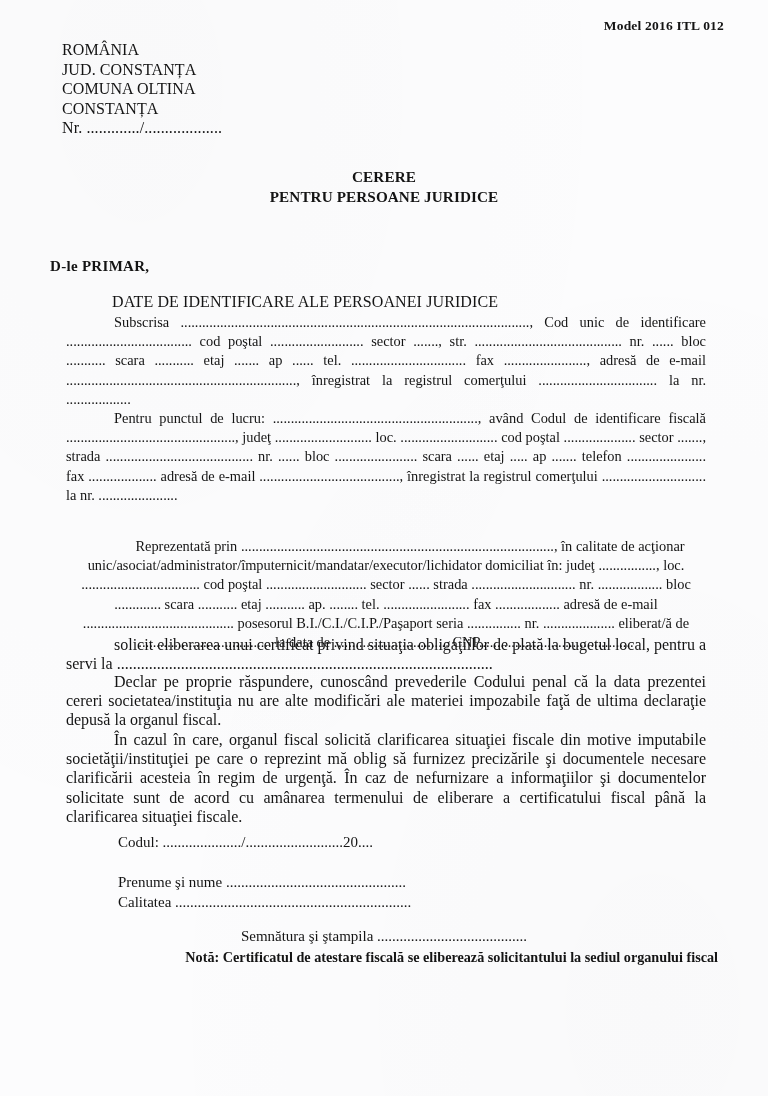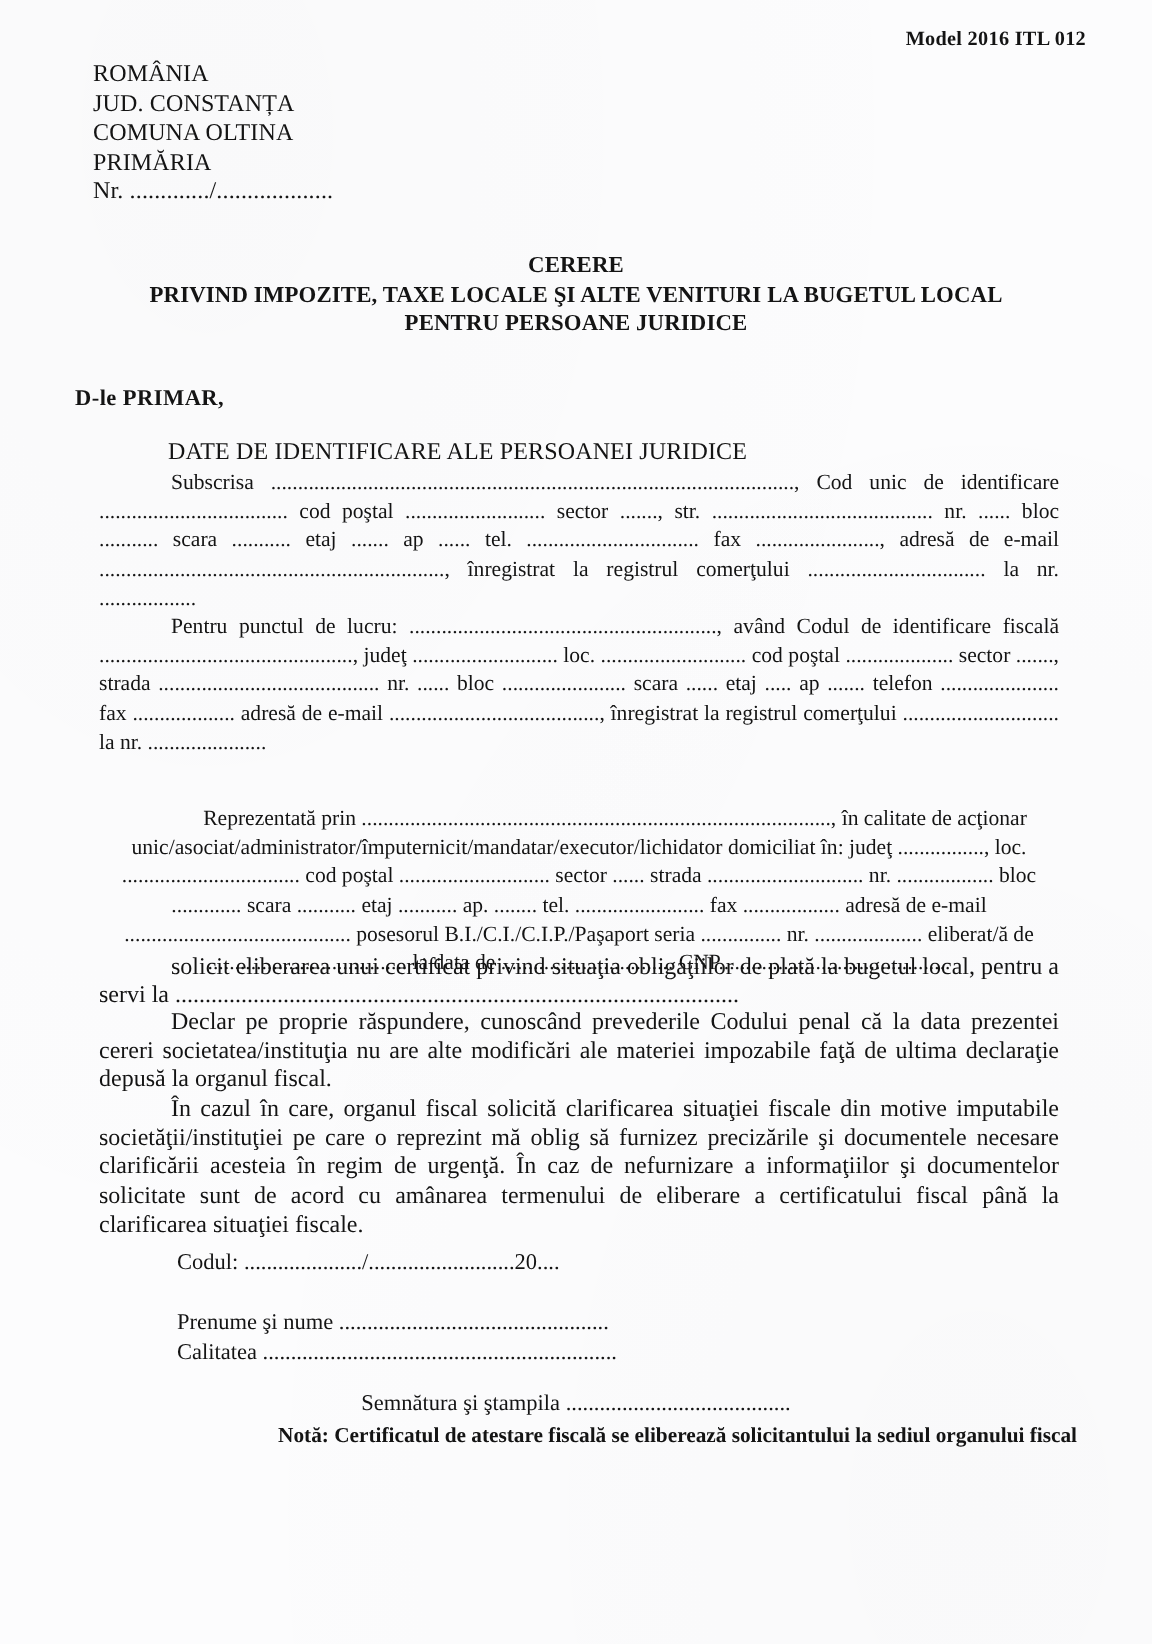--- a/index.html
+++ b/index.html
@@ -143,27 +143,26 @@
 <body>
 
 <div class="page">
 
   <div class="model-code">Model 2016 ITL 012</div>
 
   <div class="org-block">
     <div>ROMÂNIA</div>
     <div>JUD. CONSTANȚA</div>
     <div>COMUNA OLTINA</div>
-    <div>PRIMĂRIA</div>
+    <div>CONSTANȚA</div>
     <div>Nr. ............./...................</div>
   </div>
 
   <div class="title-block">
     <div>CERERE</div>
-    <div>PRIVIND IMPOZITE, TAXE LOCALE ŞI ALTE VENITURI LA BUGETUL LOCAL</div>
     <div>PENTRU PERSOANE JURIDICE</div>
   </div>
 
   <div class="salutation">D-le   PRIMAR,</div>
 
   <div class="section-heading">DATE DE IDENTIFICARE ALE PERSOANEI JURIDICE</div>
 
   <div class="body-block">
     <p>Subscrisa ................................................................................................., Cod unic de identificare ................................... cod poştal .......................... sector ......., str. ......................................... nr. ...... bloc ........... scara ........... etaj ....... ap ...... tel. ................................ fax ......................., adresă de e-mail ................................................................, înregistrat la registrul comerţului ................................. la nr. ..................</p>
     <p>Pentru punctul de lucru: ........................................................., având Codul de identificare fiscală ..............................................., judeţ ........................... loc. ........................... cod poştal .................... sector ......., strada ......................................... nr. ...... bloc ....................... scara ...... etaj ..... ap ....... telefon ...................... fax ................... adresă de e-mail ......................................., înregistrat la registrul comerţului ............................. la nr. ......................</p>

